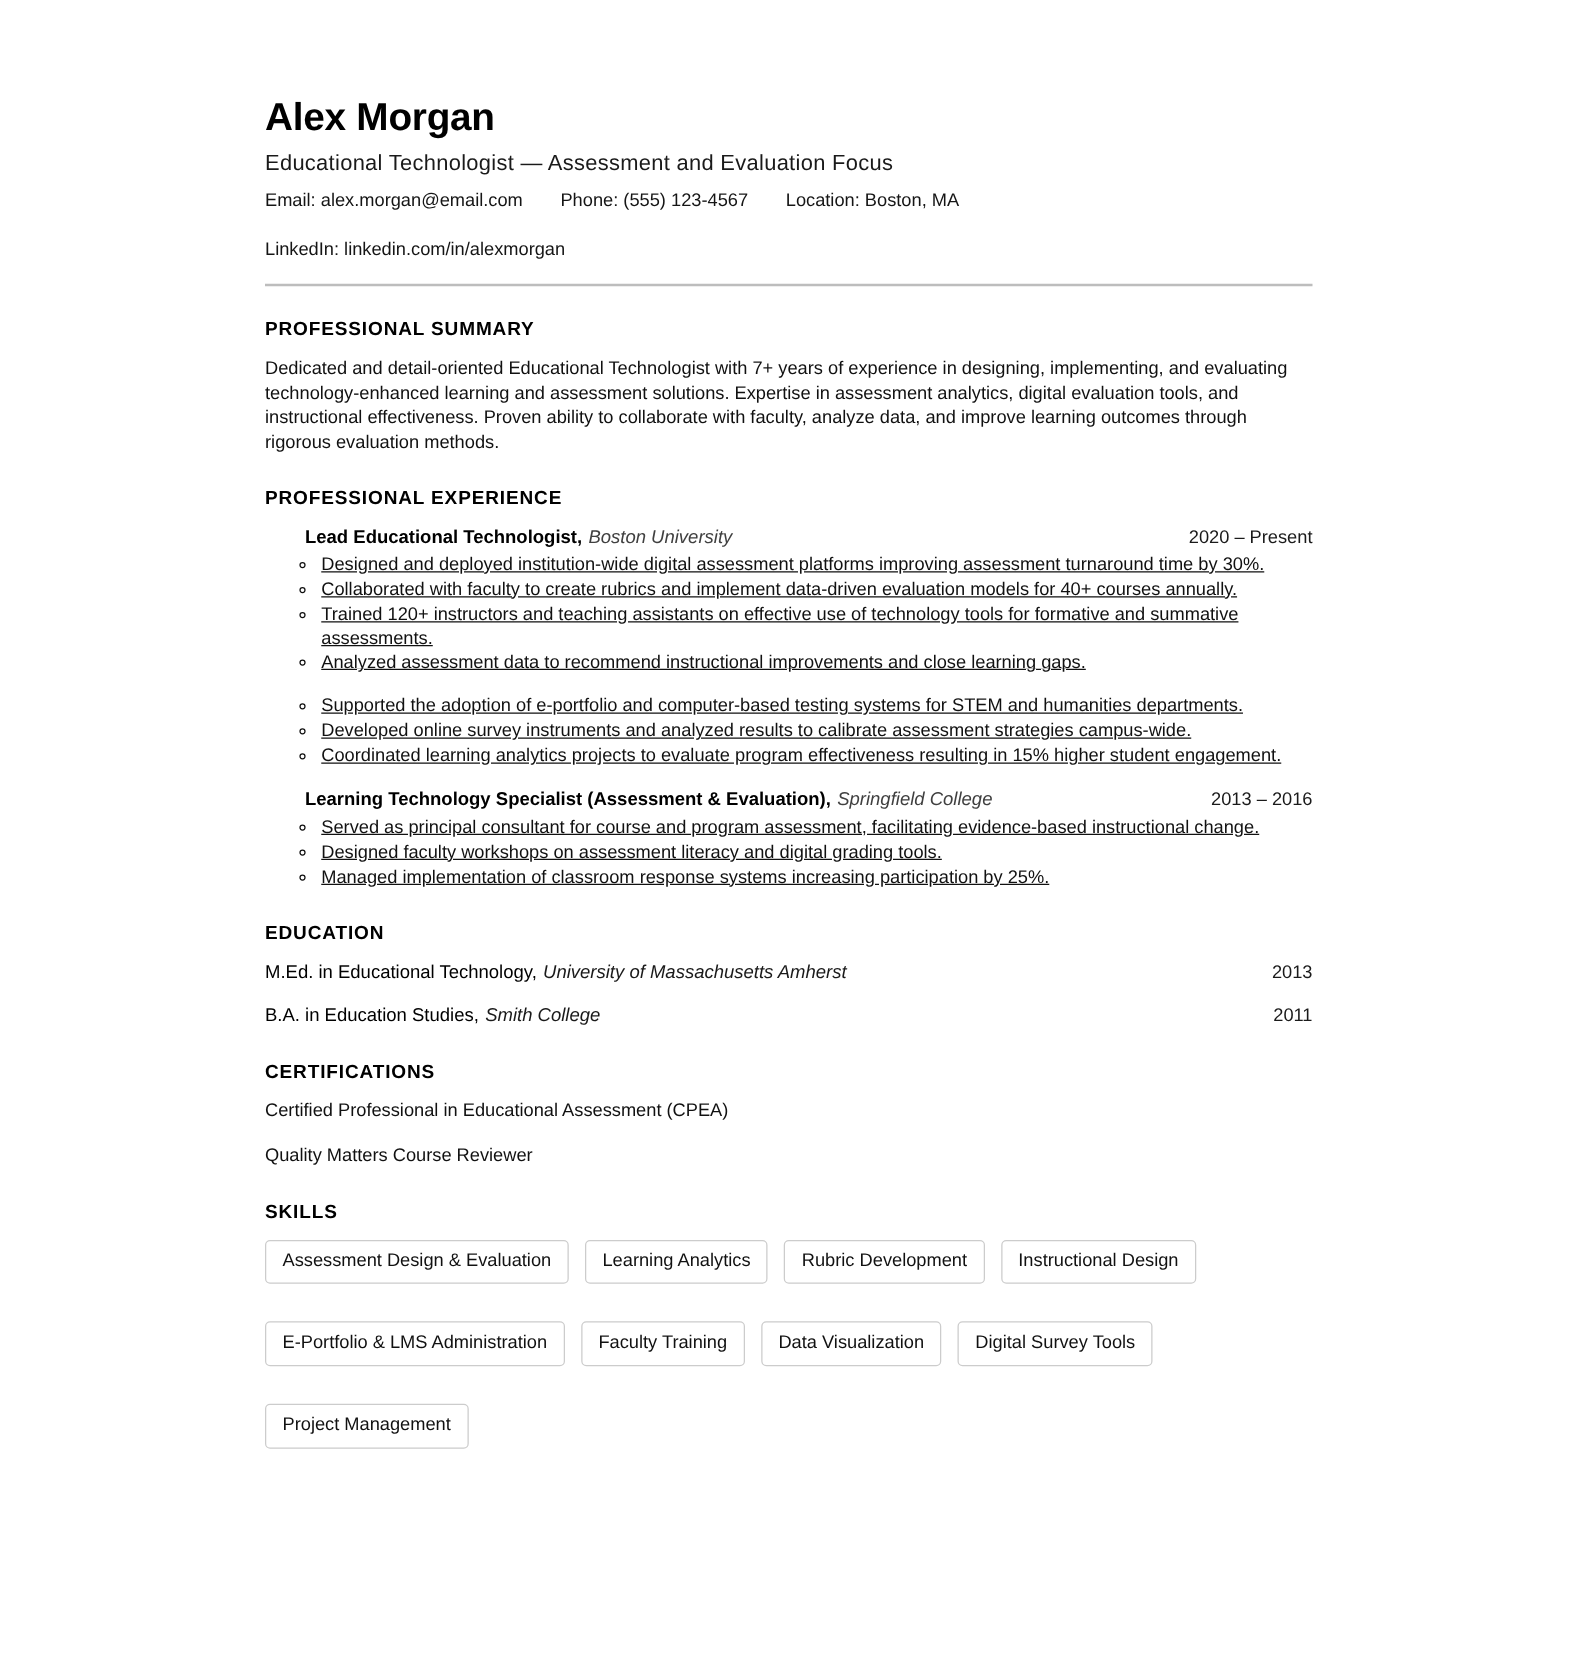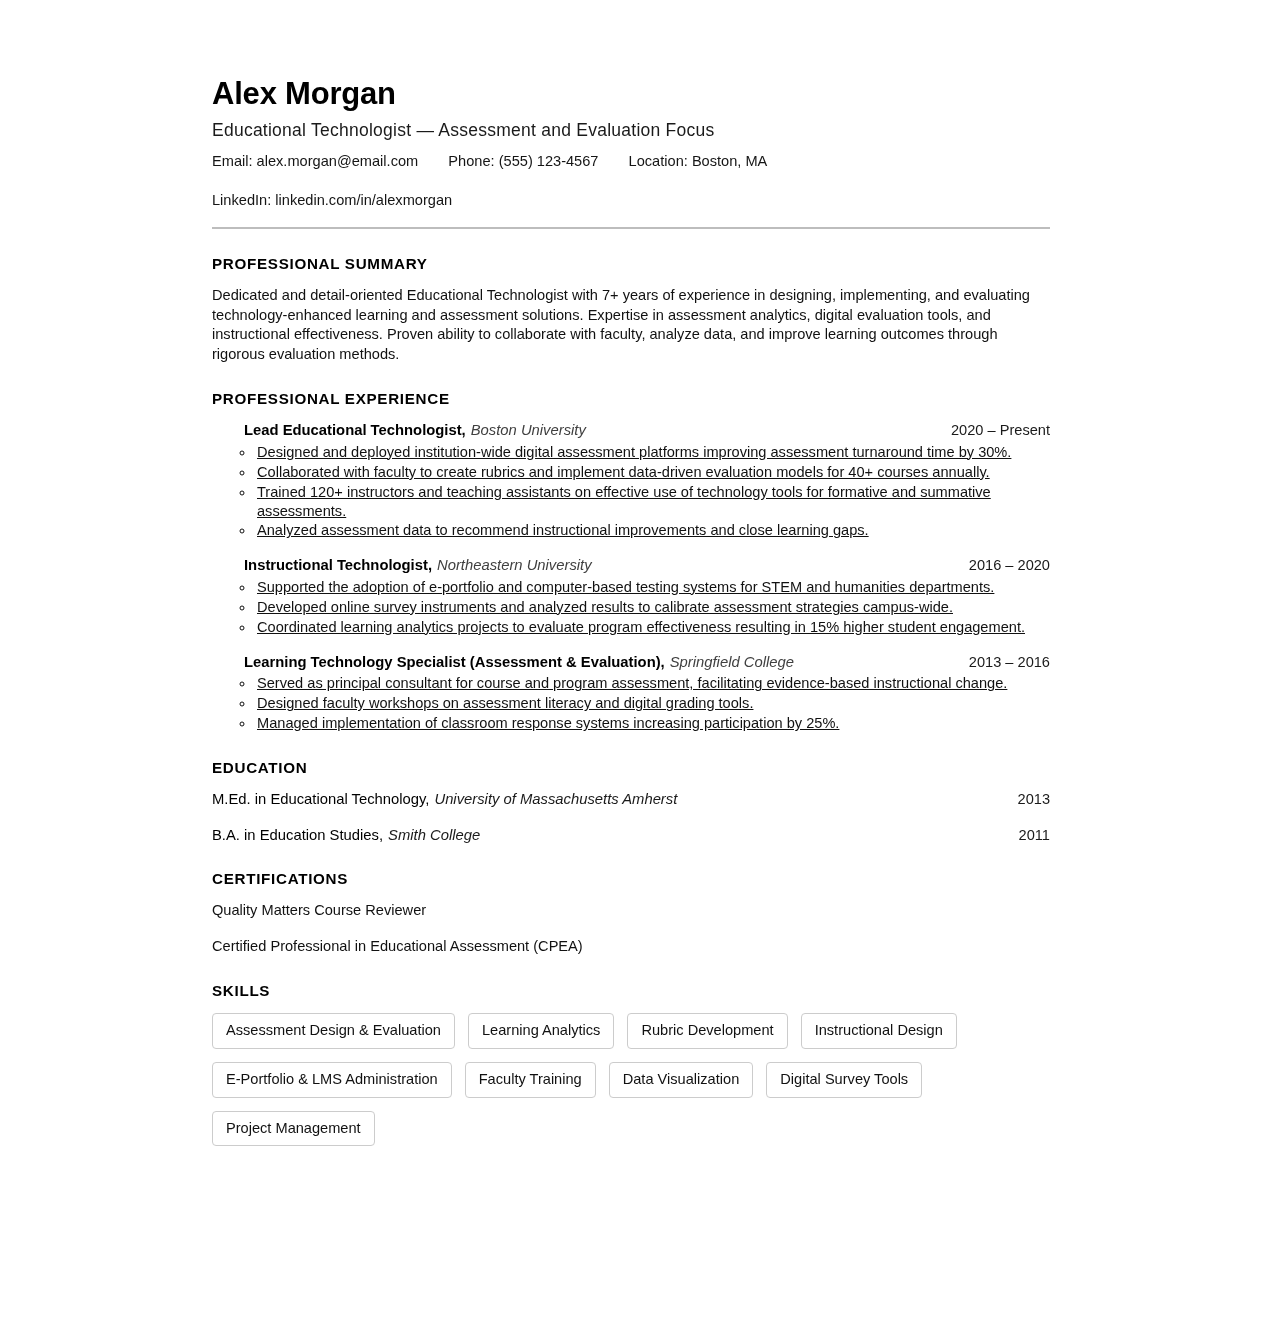--- a/index.html
+++ b/index.html
@@ -134,21 +134,21 @@
   .cert-item {
     font-size: 14.6px;
     line-height: 1.3;
     color: #111;
     margin: 0 0 17px 0;
   }
   
   .skills-wrap {
     display: flex;
     flex-wrap: wrap;
-    gap: 13px 13px;
+    gap: 30px 13px;
     max-width: 838px;
   }
   .skill-chip {
     display: inline-block;
     border: 1px solid #cccccc;
     border-radius: 4px;
     background: #ffffff;
     padding: 8px 13px 9px 13px;
     font-size: 14.6px;
     line-height: 1.15;
@@ -193,26 +193,20 @@
       </div>
       <ul class="bullets">
         <li>Designed and deployed institution-wide digital assessment platforms improving assessment turnaround time by 30%.</li>
         <li>Collaborated with faculty to create rubrics and implement data-driven evaluation models for 40+ courses annually.</li>
         <li>Trained 120+ instructors and teaching assistants on effective use of technology tools for formative and summative assessments.</li>
         <li>Analyzed assessment data to recommend instructional improvements and close learning gaps.</li>
       </ul>
     </div>
 
     <div class="job">
-      <div class="job-header">
-        <div class="job-heading-left">
-          <span class="job-title">Instructional Technologist</span><span class="job-comma">,</span><span class="job-org">Northeastern University</span>
-        </div>
-        <div class="job-dates">2016 – 2020</div>
-      </div>
       <ul class="bullets">
         <li>Supported the adoption of e-portfolio and computer-based testing systems for STEM and humanities departments.</li>
         <li>Developed online survey instruments and analyzed results to calibrate assessment strategies campus-wide.</li>
         <li>Coordinated learning analytics projects to evaluate program effectiveness resulting in 15% higher student engagement.</li>
       </ul>
     </div>
 
     <div class="job">
       <div class="job-header">
         <div class="job-heading-left">
@@ -241,22 +235,22 @@
     <div class="edu-row">
       <div>
         <span class="edu-degree">B.A. in Education Studies</span><span class="edu-degree">,</span><span class="edu-school">Smith College</span>
       </div>
       <div class="edu-year">2011</div>
     </div>
   </section>
 
   <section class="section">
     <h2 class="section-title">CERTIFICATIONS</h2>
+    <p class="cert-item">Certified Professional in Educational Assessment (CPEA)</p>
     <p class="cert-item">Quality Matters Course Reviewer</p>
-    <p class="cert-item">Certified Professional in Educational Assessment (CPEA)</p>
   </section>
 
   <section class="section">
     <h2 class="section-title">SKILLS</h2>
     <div class="skills-wrap">
       <span class="skill-chip">Assessment Design &amp; Evaluation</span>
       <span class="skill-chip">Learning Analytics</span>
       <span class="skill-chip">Rubric Development</span>
       <span class="skill-chip">Instructional Design</span>
       <span class="skill-chip">E-Portfolio &amp; LMS Administration</span>

